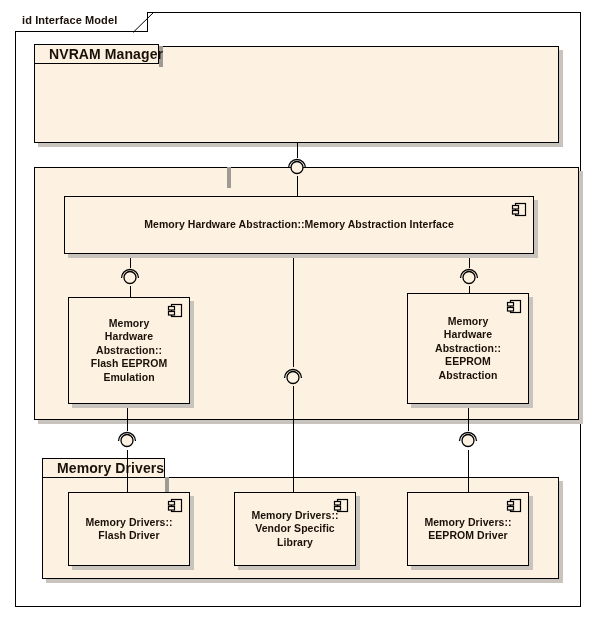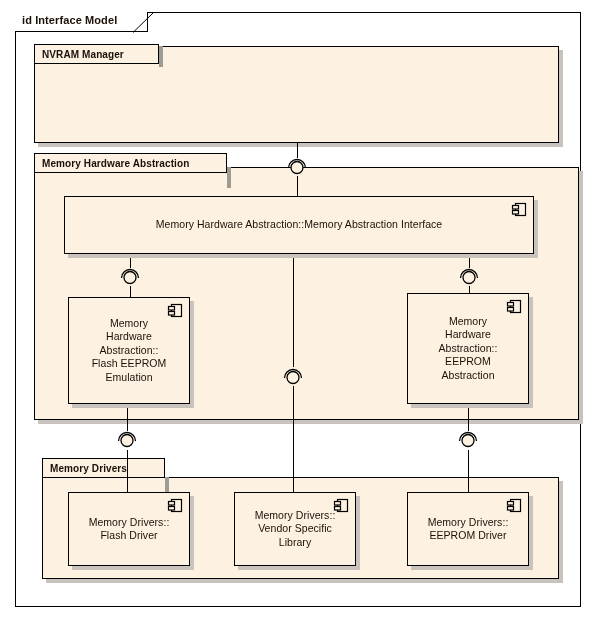--- a/index.html
+++ b/index.html
@@ -81,23 +81,23 @@
     box-sizing: border-box;
     height: 20px;
     display: flex;
     align-items: center;
   }
   .pkg-tab-shadow {
     position: absolute;
     background: #9e9a94;
   }
   .pkg-tab span {
-    font-size: 10px;
+    font-size: 14px;
     font-weight: bold;
-    padding-left: 7px;
+    padding-left: 14px;
     white-space: nowrap;
     letter-spacing: .1px;
   }
 
   
   .comp {
     position: absolute;
     background: #fdf2e2;
     border: 1px solid #000000;
     box-sizing: border-box;
@@ -105,21 +105,21 @@
     align-items: center;
     justify-content: center;
     text-align: center;
   }
   .comp-shadow {
     position: absolute;
     background: #c8c4bd;
   }
   .comp-label {
     font-size: 10.5px;
-    font-weight: normal;
+    font-weight: bold;
     line-height: 13.5px;
     letter-spacing: .05px;
     padding: 0 6px;
     white-space: pre-line;
   }
   .comp-icon {
     position: absolute;
     width: 16px;
     height: 15px;
   }
@@ -158,23 +158,20 @@
   <div class="pkg" style="left:34px; top:46px; width:525px; height:97px;"></div>
   <div class="pkg-tab-shadow" style="left:159px; top:46px; width:4px; height:21px;"></div>
   <div class="pkg-tab" style="left:34px; top:44px; width:125px;">
     <span>NVRAM Manager</span>
   </div>
 
   <div class="pkg-shadow" style="left:38px; top:420px; width:545px; height:4px;"></div>
   <div class="pkg-shadow" style="left:579px; top:171px; width:4px; height:253px;"></div>
   <div class="pkg" style="left:34px; top:167px; width:545px; height:253px;"></div>
   <div class="pkg-tab-shadow" style="left:227px; top:167px; width:4px; height:21px;"></div>
-  <div class="pkg-tab" style="left:34px; top:153px; width:193px;">
-    <span>Memory Hardware Abstraction</span>
-  </div>
 
   <div class="pkg-shadow" style="left:46px; top:579px; width:517px; height:4px;"></div>
   <div class="pkg-shadow" style="left:559px; top:481px; width:4px; height:102px;"></div>
   <div class="pkg" style="left:42px; top:477px; width:517px; height:102px;"></div>
   <div class="pkg-tab-shadow" style="left:165px; top:477px; width:4px; height:21px;"></div>
   <div class="pkg-tab" style="left:42px; top:458px; width:123px;">
     <span>Memory Drivers</span>
   </div>
 
   <div class="line vline" style="left:297px; top:143px; height:15px;"></div>

